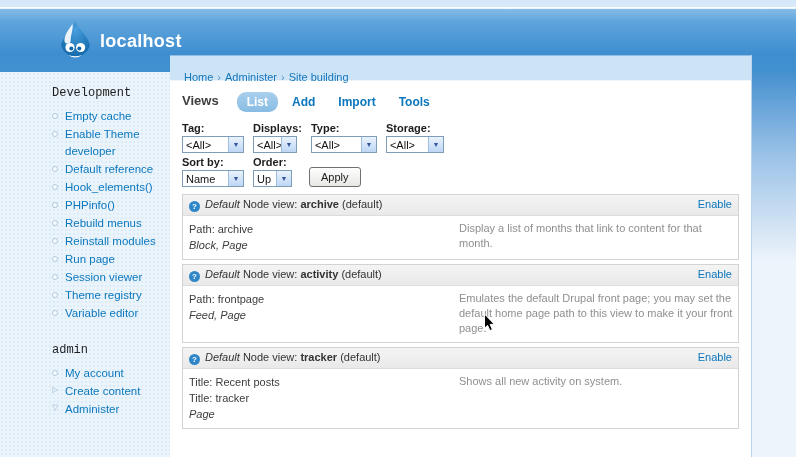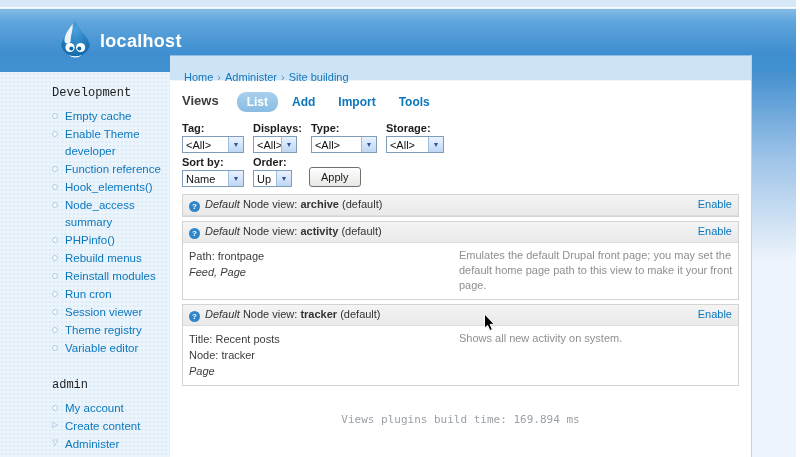--- a/index.html
+++ b/index.html
@@ -121,27 +121,27 @@
   </div>
 
   <div class="bgfade"></div>
 
   <div class="sidebar" id="sidebar">
       <div class="sb-section">
         <h2>Development</h2>
         <ul>
           <li><span class="bullet b-circle"></span><a>Empty cache</a></li>
           <li><span class="bullet b-circle"></span><a>Enable Theme developer</a></li>
-          <li><span class="bullet b-circle"></span><a>Function reference</a></li>
+          <li><span class="bullet b-circle"></span><a>Default reference</a></li>
           <li><span class="bullet b-circle"></span><a>Hook_elements()</a></li>
-          <li><span class="bullet b-circle"></span><a>Node_access summary</a></li>
+          <li><span class="bullet b-circle"></span></li>
           <li><span class="bullet b-circle"></span><a>PHPinfo()</a></li>
           <li><span class="bullet b-circle"></span><a>Rebuild menus</a></li>
           <li><span class="bullet b-circle"></span><a>Reinstall modules</a></li>
-          <li><span class="bullet b-circle"></span><a>Run cron</a></li>
+          <li><span class="bullet b-circle"></span><a>Run page</a></li>
           <li><span class="bullet b-circle"></span><a>Session viewer</a></li>
           <li><span class="bullet b-circle"></span><a>Theme registry</a></li>
           <li><span class="bullet b-circle"></span><a>Variable editor</a></li>
         </ul>
       </div>
       <div class="sb-section">
         <h2>admin</h2>
         <ul>
           <li><span class="bullet b-circle"></span><a>My account</a></li>
           <li><span class="bullet b-tri">▷</span><a>Create content</a></li>
@@ -179,37 +179,44 @@
                 <span class="sel-btn">▼</span>
               </span></div><div class="fgroup"><span class="flabel">Order:</span><span class="select" style="width: 39px;">
                 <span class="sel-text">Up</span>
                 <span class="sel-btn">▼</span>
               </span></div><button class="apply-btn">Apply</button></div>
       </div>
 
       <div class="views" id="views">
           <div class="vrow">
             <div class="vhead"><a class="enable">Enable</a><span class="info">?</span><span class="vtype">Default</span> <span class="vkind">Node view:</span> <span class="vname">archive</span>  <span class="vsuffix">(default)</span></div>
+            <div class="vbody">
+              <div class="vleft">
+                <div>Path: archive</div>
+                <div class="vdisplays">Block, Page</div>
+              </div>
+              <div class="vdesc">Display a list of months that link to content for that month.</div>
+            </div>
           </div>
           <div class="vrow">
             <div class="vhead"><a class="enable">Enable</a><span class="info">?</span><span class="vtype">Default</span> <span class="vkind">Node view:</span> <span class="vname">activity</span>  <span class="vsuffix">(default)</span></div>
             <div class="vbody">
               <div class="vleft">
                 <div>Path: frontpage</div>
                 <div class="vdisplays">Feed, Page</div>
               </div>
               <div class="vdesc">Emulates the default Drupal front page; you may set the default home page path to this view to make it your front page.</div>
             </div>
           </div>
           <div class="vrow">
             <div class="vhead"><a class="enable">Enable</a><span class="info">?</span><span class="vtype">Default</span> <span class="vkind">Node view:</span> <span class="vname">tracker</span>  <span class="vsuffix">(default)</span></div>
             <div class="vbody">
               <div class="vleft">
                 <div>Title: Recent posts</div>
-                <div>Node: tracker</div>
+                <div>Title: tracker</div>
                 <div class="vdisplays">Page</div>
               </div>
               <div class="vdesc">Shows all new activity on system.</div>
             </div>
           </div>
         </div>
 
       <div class="footer">
         <div>Views plugins build time: 169.894 ms</div>
 

